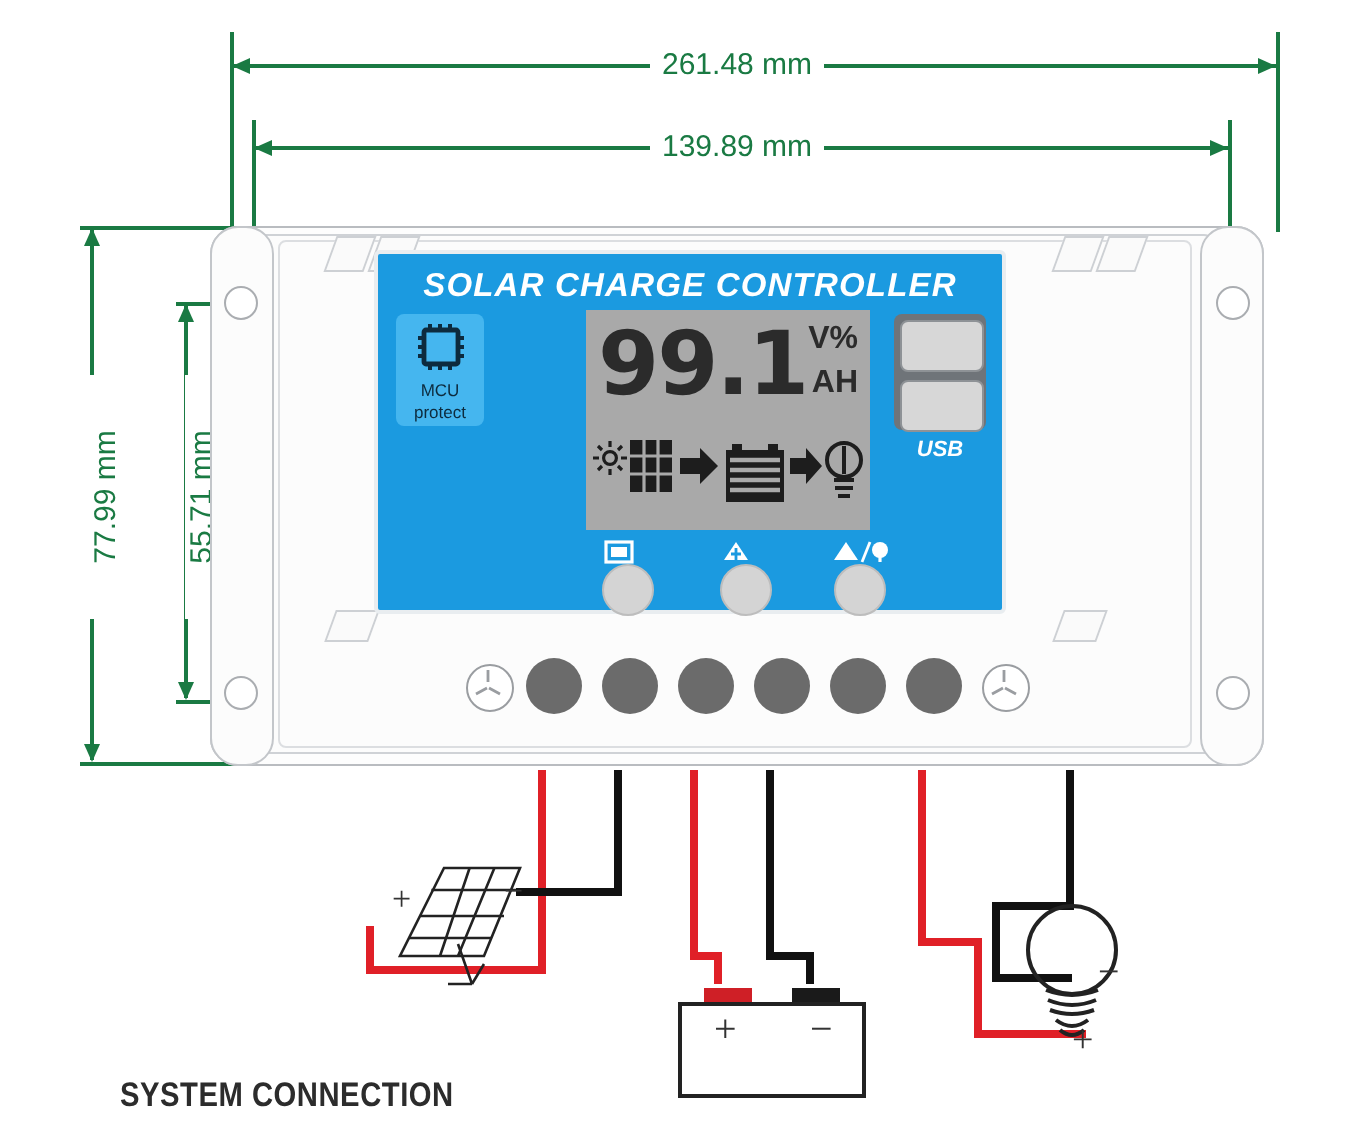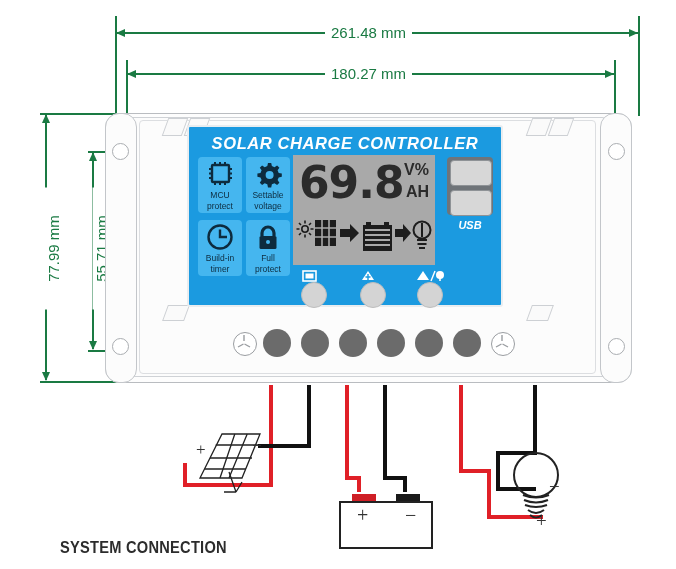--- a/index.html
+++ b/index.html
@@ -90,21 +90,21 @@
   <div class="dline" style="left:117px;top:32px;width:521px;height:1.6px;"></div>
   <div class="arrowL" style="left:116px;top:29px;"></div>
   <div class="arrowR" style="left:629px;top:29px;"></div>
   <div class="dim-label" style="left:325px;top:24px;">261.48 mm</div>
 
   <div class="dline" style="left:126px;top:60px;width:1.6px;height:57px;"></div>
   <div class="dline" style="left:614px;top:60px;width:1.6px;height:57px;"></div>
   <div class="dline" style="left:128px;top:73px;width:487px;height:1.6px;"></div>
   <div class="arrowL" style="left:127px;top:70px;"></div>
   <div class="arrowR" style="left:605px;top:70px;"></div>
-  <div class="dim-label" style="left:325px;top:65px;">180.27 mm</div>
+  <div class="dim-label" style="left:325px;top:65px;">139.89 mm</div>
 
   <div class="dline" style="left:40px;top:113px;width:80px;height:1.6px;"></div>
   <div class="dline" style="left:40px;top:381px;width:80px;height:1.6px;"></div>
   <div class="dline" style="left:45px;top:115px;width:1.6px;height:265px;"></div>
   <div class="arrowU" style="left:42px;top:114px;"></div>
   <div class="arrowD" style="left:42px;top:372px;"></div>
   <div class="dim-label vert" style="left:-8px;top:240px;width:110px;text-align:center;">77.99 mm</div>
 
   <div class="dline" style="left:88px;top:151px;width:60px;height:1.6px;"></div>
   <div class="dline" style="left:88px;top:350px;width:60px;height:1.6px;"></div>
@@ -156,58 +156,25 @@
             <rect x="31" y="8" width="3" height="2"></rect>
               <rect x="31" y="12.5" width="3" height="2"></rect>
               <rect x="31" y="17" width="3" height="2"></rect>
           </g>
         </svg>
       </span>
       <span class="bl">MCU</span>
       <span class="bl">protect</span>
     </div>
 
-    <div class="badge" style="left:57px;top:30px;">
-      <span class="bicon">
-        <svg width="44" height="30" viewBox="0 0 44 30">
-          <g fill="#0d2b3e">
-            <path d="M22 3 l3.2 0 0.7 3.1 2.6 1.1 2.6-1.8 2.3 2.3 -1.8 2.6 1.1 2.6 3.1 0.7 0 3.2 -3.1 0.7 -1.1 2.6 1.8 2.6 -2.3 2.3 -2.6-1.8 -2.6 1.1 -0.7 3.1 -3.2 0 -0.7-3.1 -2.6-1.1 -2.6 1.8 -2.3-2.3 1.8-2.6 -1.1-2.6 -3.1-0.7 0-3.2 3.1-0.7 1.1-2.6 -1.8-2.6 2.3-2.3 2.6 1.8 2.6-1.1z"></path>
-          </g>
-          <circle cx="23.6" cy="15" r="4" fill="#45b6ef"></circle>
-        </svg>
-      </span>
-      <span class="bl">Settable</span>
-      <span class="bl">voltage</span>
-    </div>
-
-    <div class="badge" style="left:9px;top:93px;">
-      <span class="bicon">
-        <svg width="44" height="30" viewBox="0 0 44 30">
-          <circle cx="22" cy="14" r="11.5" fill="none" stroke="#0d2b3e" stroke-width="2.4"></circle>
-          <path d="M22 6.5 L22 14 L29 14" fill="none" stroke="#0d2b3e" stroke-width="2.4"></path>
-        </svg>
-      </span>
-      <span class="bl">Build-in</span>
-      <span class="bl">timer</span>
-    </div>
-
-    <div class="badge" style="left:57px;top:93px;">
-      <span class="bicon">
-        <svg width="44" height="30" viewBox="0 0 44 30">
-          <path d="M16 13 v-3 a6 6 0 0 1 12 0 v3" fill="none" stroke="#0d2b3e" stroke-width="3.2"></path>
-          <rect x="13.5" y="13" width="17" height="13" rx="1.5" fill="#0d2b3e"></rect>
-          <circle cx="22" cy="19" r="2" fill="#45b6ef"></circle>
-        </svg>
-      </span>
-      <span class="bl">Full</span>
-      <span class="bl">protect</span>
-    </div>
+
+
 
     <div id="lcd">
-      <div class="digits">69.8</div>
+      <div class="digits">99.1</div>
       <div class="unitA">V%</div>
       <div class="unitB">AH</div>
 
       <div class="flow">
         <svg width="136" height="48" viewBox="0 0 136 48">
 
           <g stroke="#1d1d1d" stroke-width="1.6">
             <circle cx="9" cy="16" r="3.2" fill="none"></circle>
             <path d="M9 10.5 v-3 M9 21.5 v3 M3.5 16 h-3 M14.5 16 h3 M5 12 l-2-2 M13 20 l2 2 M13 12 l2-2 M5 20 l-2 2"></path>
           </g>

